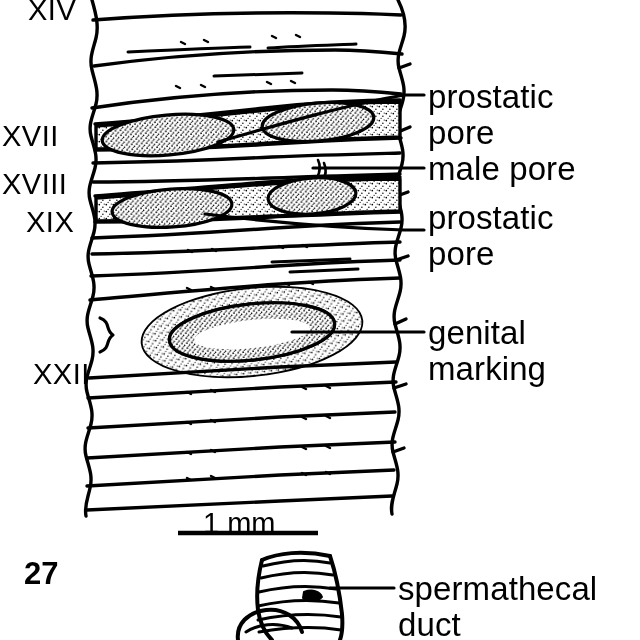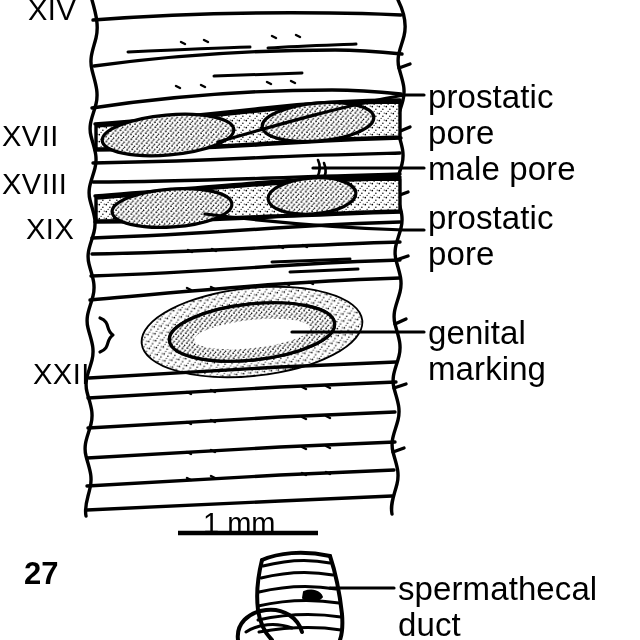--- a/index.html
+++ b/index.html
@@ -173,21 +173,21 @@
       <path d="M304,592 C312,589 320,591 322,597 C318,602 308,602 303,598 Z" fill="#000" stroke="#000" stroke-width="2"></path>
 
       <path d="M238,640 C236,624 248,612 266,610 C284,608 298,618 302,632" stroke-width="4"></path>
       <path d="M246,632 C258,624 276,622 292,628" stroke-width="3"></path>
     </g>
   </svg>
 
   <div class="txt roman" style="left:28px;top:-5px;">XIV</div>
   <div class="txt roman" style="left:2px;top:169px;">XVIII</div>
   <div class="txt roman" style="left:2px;top:121px;">XVII</div>
-  <div class="txt roman" style="left:26px;top:214px;">XIX</div>
+  <div class="txt roman" style="left:26px;top:207px;">XIX</div>
   <div class="txt roman" style="left:33px;top:335px;margin-top:24px;">XXII</div>
 
   <div class="txt lab" style="left:428px;top:80px;">prostatic</div>
   <div class="txt lab" style="left:428px;top:116px;">pore</div>
 
   <div class="txt lab" style="left:428px;top:152px;">male pore</div>
 
   <div class="txt lab" style="left:428px;top:201px;">prostatic</div>
   <div class="txt lab" style="left:428px;top:237px;">pore</div>
 

